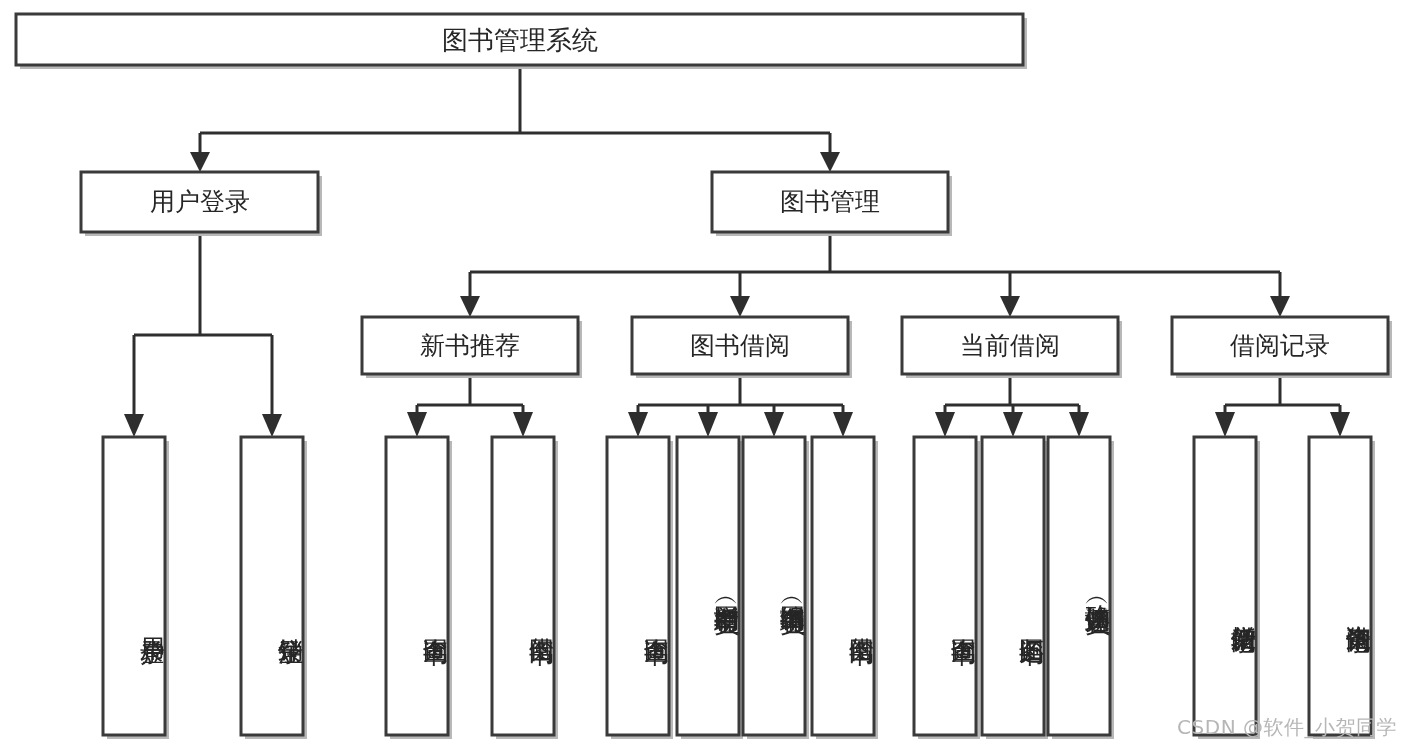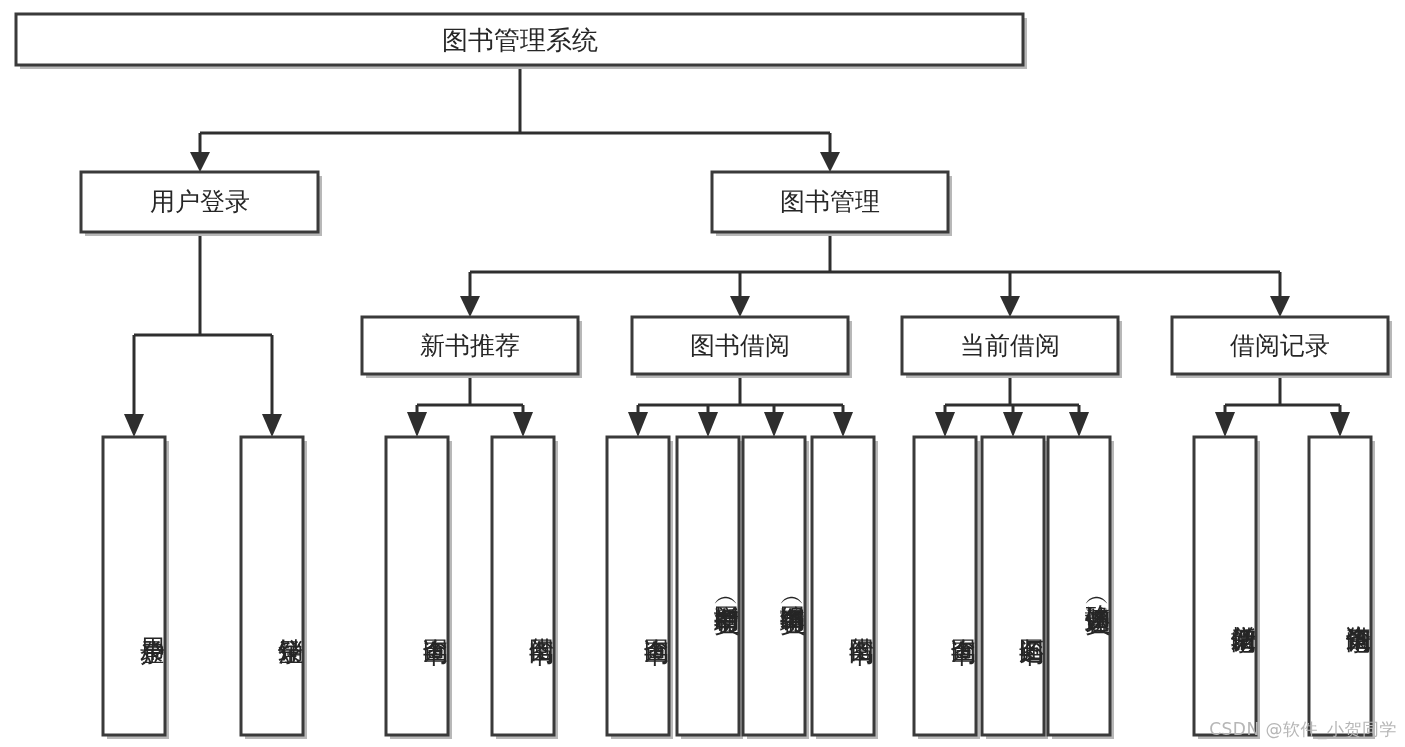--- a/index.html
+++ b/index.html
@@ -68,21 +68,21 @@
     color: #262626;
     letter-spacing: 1px;
     white-space: nowrap;
     pointer-events: none;
     font-family: "DejaVu Sans", "Liberation Sans", sans-serif;
   }
   .watermark {
     position: absolute;
     right: 8px;
     bottom: 6px;
-    font-size: 17px;
+    font-size: 20px;
     color: #b6b6b6;
     font-family: "DejaVu Sans", "Liberation Sans", sans-serif;
     white-space: nowrap;
     letter-spacing: 0.5px;
   }
 </style>
 </head>
 <body>
 
 <div id="diagram-root">

